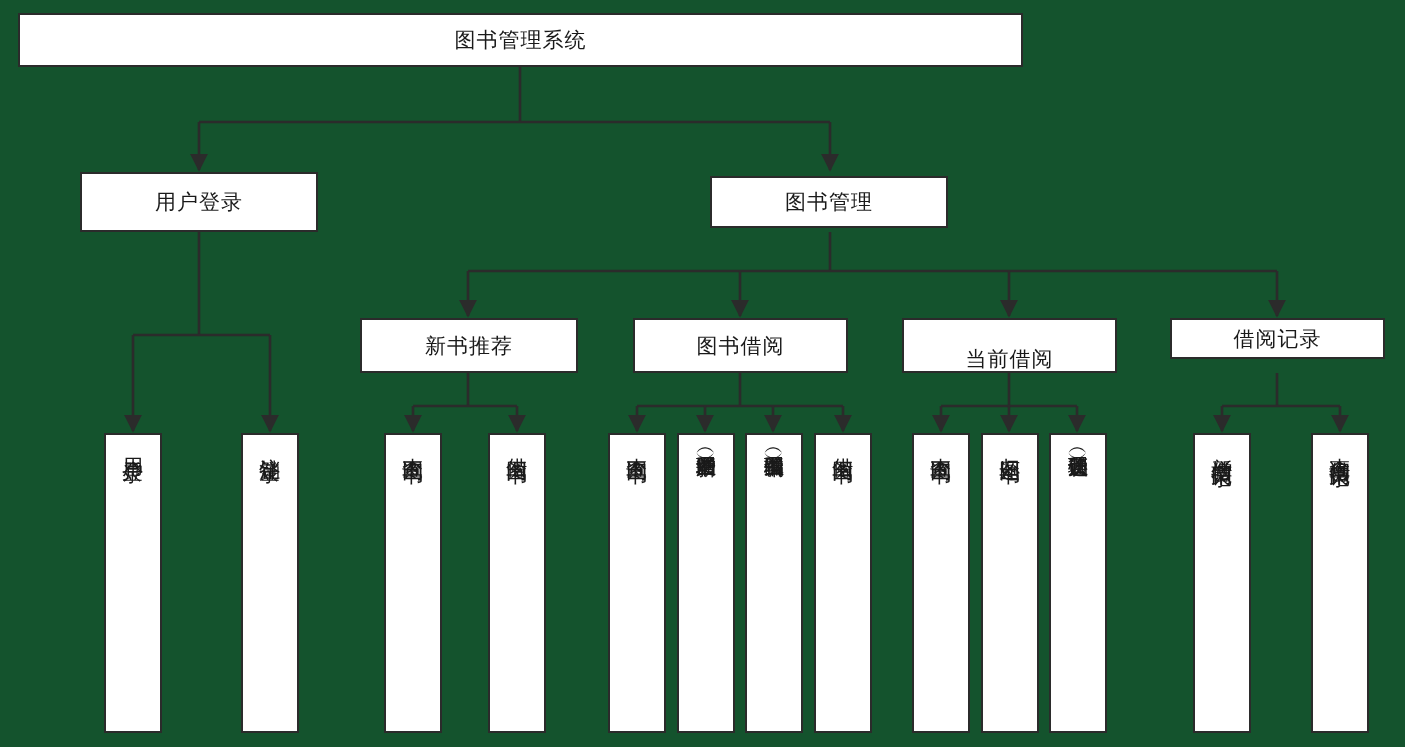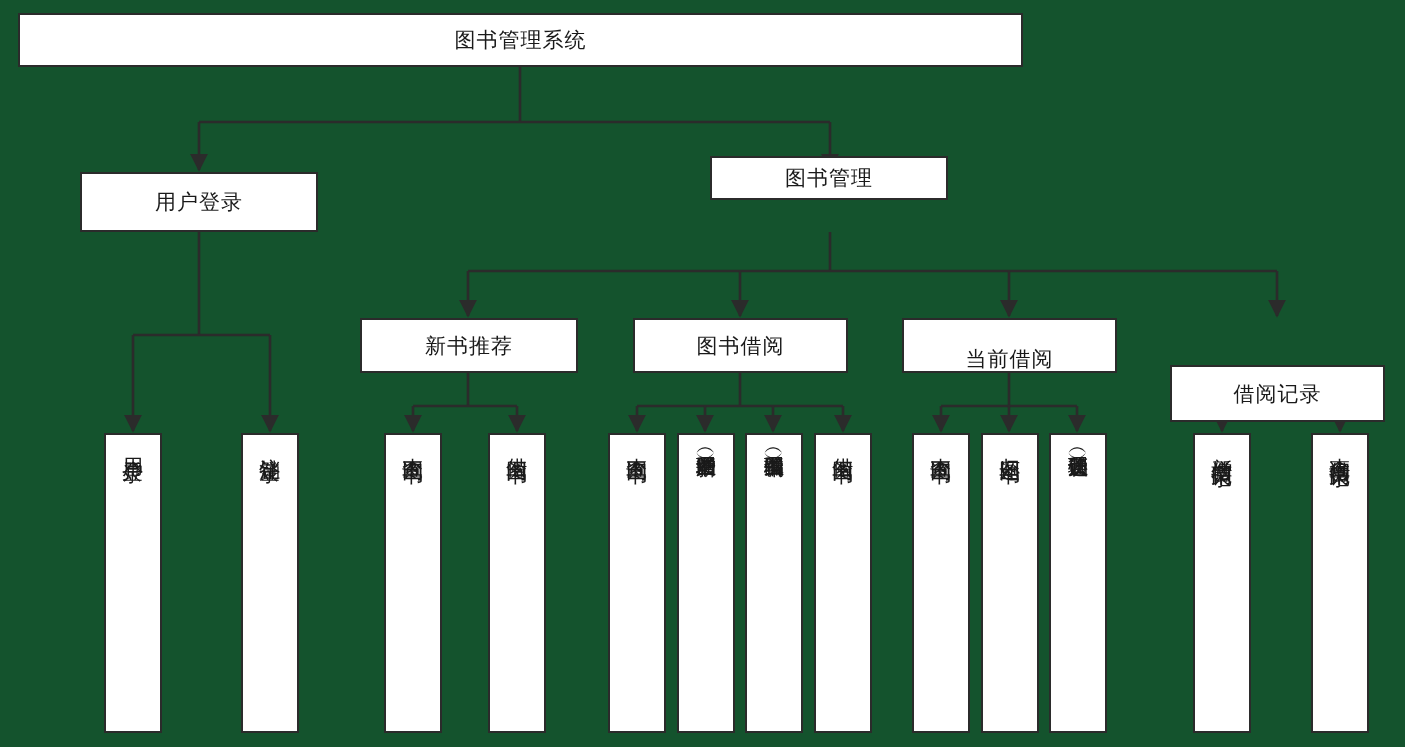--- a/index.html
+++ b/index.html
@@ -132,34 +132,34 @@
     </g>
   </svg>
 
   <div class="node root" style="left:18px; top:13px; width:1005px; height:54px;">
     <span>图书管理系统</span>
   </div>
 
   <div class="node horiz" style="left:80px; top:172px; width:238px; height:60px;">
     <span>用户登录</span>
   </div>
-  <div class="node horiz" style="left:710px; top:156px; width:238px; height:44px;">
+  <div class="node horiz" style="left:710px; top:176px; width:238px; height:52px;">
     <span>图书管理</span>
   </div>
 
   <div class="node horiz" style="left:360px; top:318px; width:218px; height:55px;">
     <span>新书推荐</span>
   </div>
   <div class="node horiz" style="left:633px; top:318px; width:215px; height:55px;">
     <span>图书借阅</span>
   </div>
   <div class="node horiz" style="left:902px; top:318px; width:215px; height:55px;align-items:flex-end;">
     <span>当前借阅</span>
   </div>
-  <div class="node horiz" style="left:1170px; top:318px; width:215px; height:57px;margin-top:47px;">
+  <div class="node horiz" style="left:1170px; top:318px; width:215px; height:41px;">
     <span>借阅记录</span>
   </div>
 
   <div class="node leaf" style="left:104px; top:433px; width:58px; height:300px;">
     <span class="vtext">用户登录</span>
   </div>
   <div class="node leaf" style="left:241px; top:433px; width:58px; height:300px;">
     <span class="vtext">注销登录</span>
   </div>
 

